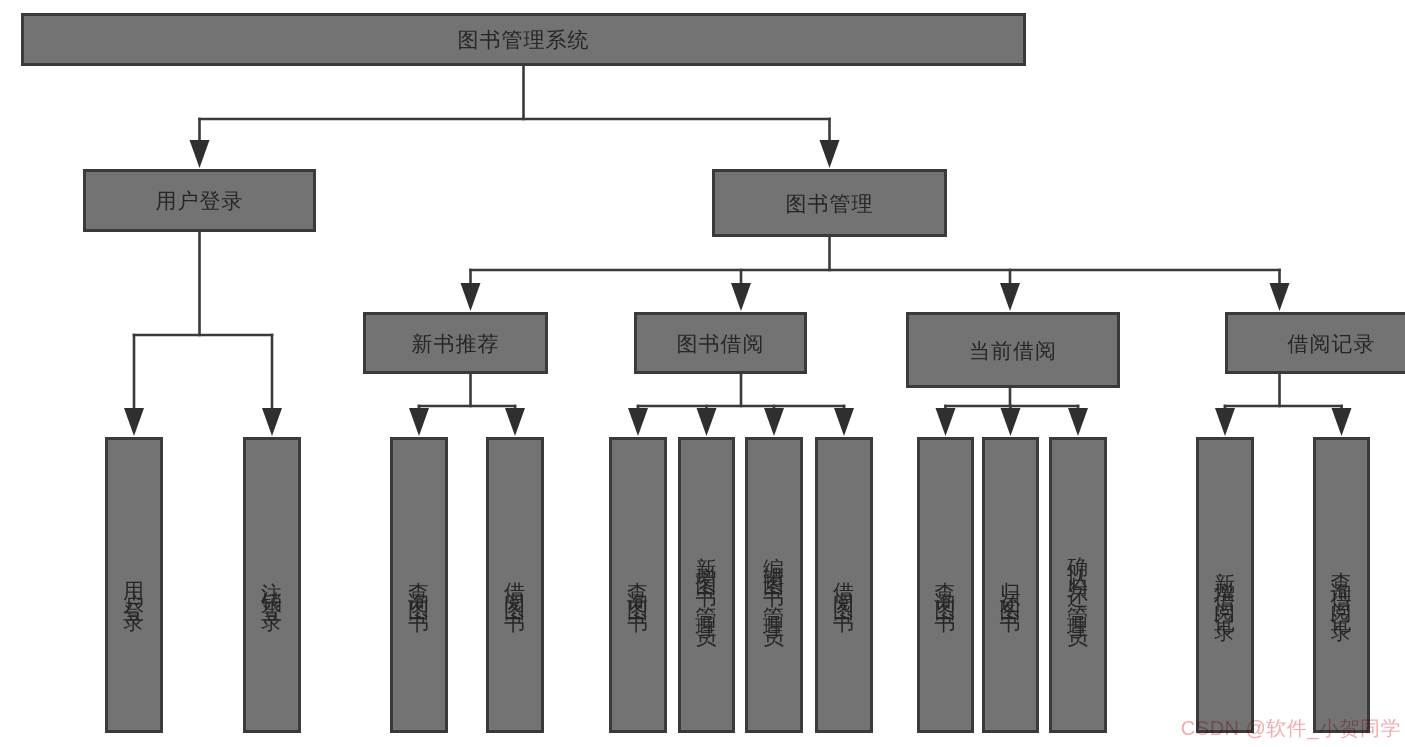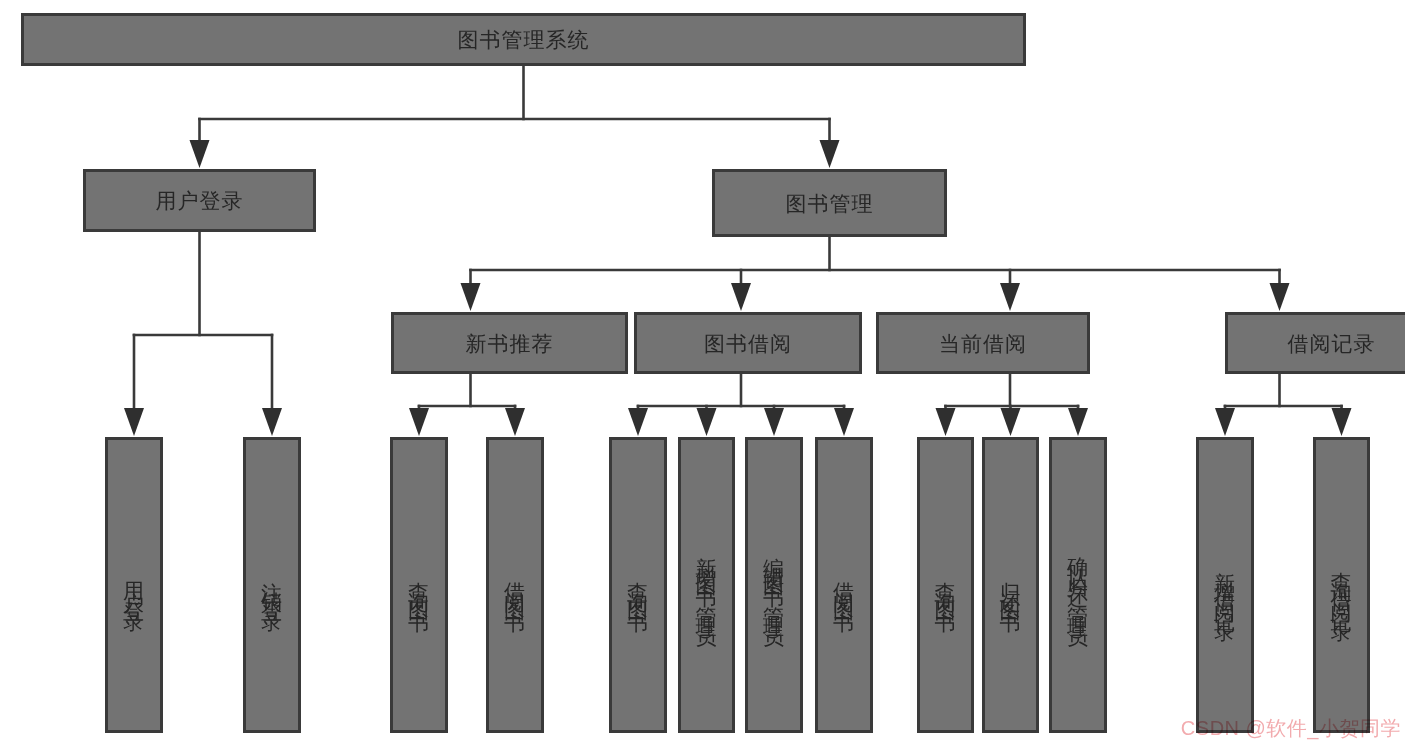--- a/index.html
+++ b/index.html
@@ -120,27 +120,27 @@
   <div id="watermark" style="color: rgb(242, 171, 174);">CSDN @软件_小贺同学</div>
 <div class="node" style="left: 21px; top: 13px; width: 1005px; height: 53px;">
       <span class="node-label">图书管理系统</span>
     </div>
     <div class="node" style="left: 83px; top: 169px; width: 233px; height: 63px;">
       <span class="node-label">用户登录</span>
     </div>
     <div class="node" style="left: 712px; top: 169px; width: 235px; height: 68px;">
       <span class="node-label">图书管理</span>
     </div>
-    <div class="node" style="left: 363px; top: 312px; width: 237px; height: 62px; margin-left: 28px;">
+    <div class="node" style="left: 363px; top: 312px; width: 185px; height: 62px;">
       <span class="node-label">新书推荐</span>
     </div>
-    <div class="node" style="left: 634px; top: 312px; width: 228px; height: 62px;">
+    <div class="node" style="left: 634px; top: 312px; width: 173px; height: 62px;">
       <span class="node-label">图书借阅</span>
     </div>
-    <div class="node" style="left: 876px; top: 312px; width: 214px; height: 62px;">
+    <div class="node" style="left: 906px; top: 312px; width: 214px; height: 76px;">
       <span class="node-label">当前借阅</span>
     </div>
     <div class="node" style="left: 1225px; top: 312px; width: 213px; height: 62px; align-items: center;">
       <span class="node-label">借阅记录</span>
     </div>
     <div class="node vertical" style="left: 105px; top: 437px; width: 58px; height: 296px;">
       <span class="node-label">用户登录</span>
     </div>
     <div class="node vertical" style="left: 243px; top: 437px; width: 58px; height: 296px;">
       <span class="node-label">注销登录</span>

